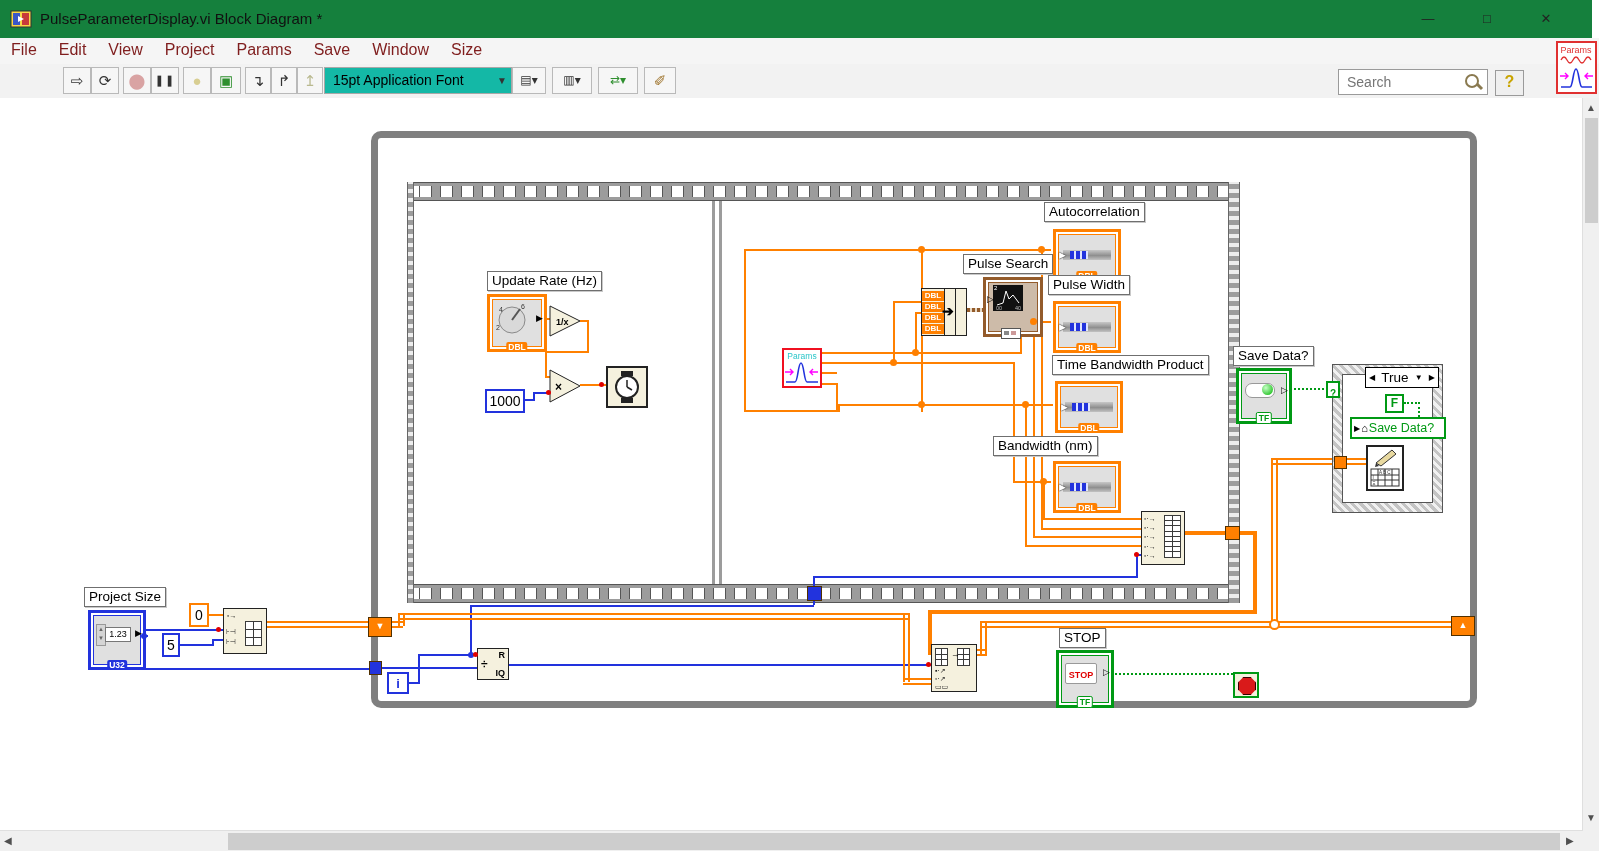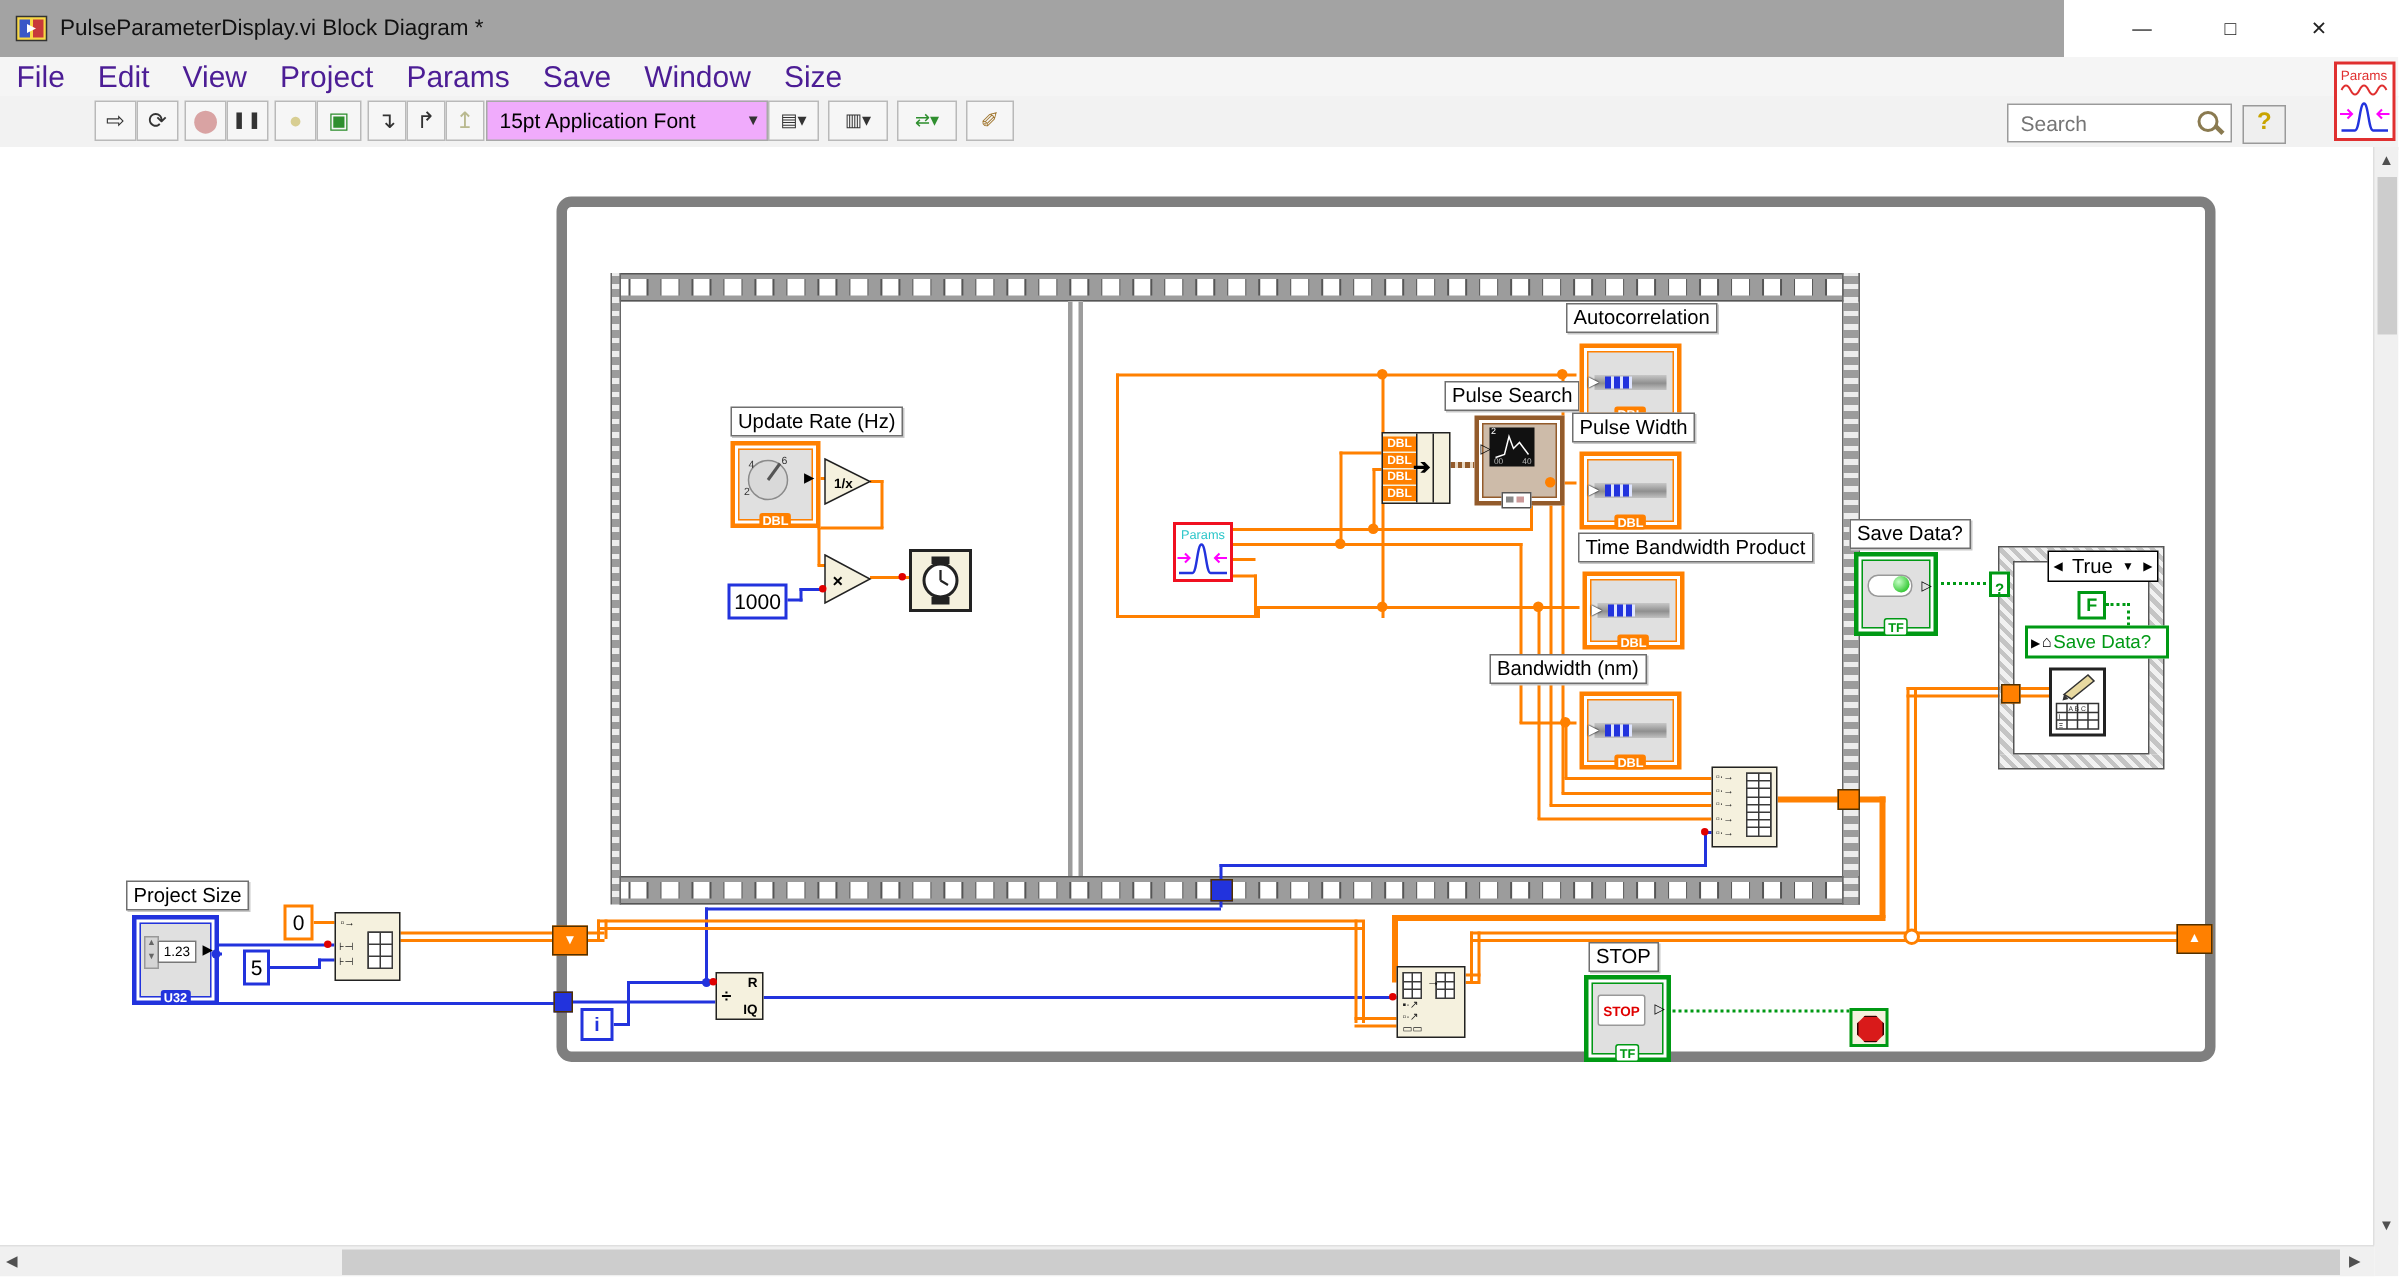--- a/index.html
+++ b/index.html
@@ -1,26 +1,26 @@
 <!DOCTYPE html>
 <html><head>
 <meta charset="utf-8">
 <style>
   html,body{margin:0;padding:0}
   #screen{position:relative;width:1599px;height:851px;background:#fff;font-family:"Liberation Sans",sans-serif;overflow:hidden;color:#000}
   .abs{position:absolute}
   
-  #titlebar{position:absolute;left:0;top:0;width:1376px;height:38px;background:#a3a3a3;border-bottom:1px solid #e3e3e3}
+  #titlebar{position:absolute;left:0;top:0;width:1592px;height:38px;background:#15803d;border-bottom:1px solid #e3e3e3}
   #title-text{position:absolute;left:40px;top:10px;font-size:15px;color:#111;white-space:nowrap}
   .winbtn{position:absolute;top:0;width:58px;height:38px;text-align:center;line-height:38px;font-size:13px;color:#222}
   #menubar{position:absolute;left:0;top:38px;width:1599px;height:26px;background:#f5f5f5;border-bottom:1px solid #d8d8d8}
-  .menuitem{float:left;padding:3px 11px;font-size:20px;color:#4c1d95}
+  .menuitem{float:left;padding:3px 11px;font-size:16px;color:#7f1d1d}
   #toolbar{position:absolute;left:0;top:64px;width:1599px;height:34px;background:#f2f2f2;border-bottom:2px solid #bfbfbf}
   .tbtn{position:absolute;top:3px;height:27px;background:#f6f6f6;border:1px solid #b9b9b9;box-sizing:border-box;text-align:center;font-size:15px;line-height:25px;color:#333}
-  #fontbox{position:absolute;left:324px;top:3px;width:188px;height:27px;background:#f0abfc;border:1px solid #a8a8a8;font-size:14px;line-height:25px;padding-left:8px;box-sizing:border-box}
+  #fontbox{position:absolute;left:324px;top:3px;width:188px;height:27px;background:#14b8a6;border:1px solid #a8a8a8;font-size:14px;line-height:25px;padding-left:8px;box-sizing:border-box}
   #fontbox .dd{position:absolute;right:4px;top:0;font-size:10px;color:#333;line-height:25px}
   #searchbox{position:absolute;left:1338px;top:69px;width:148px;height:24px;border:1px solid #9a9a9a;background:#fff}
   #searchbox input{border:0;outline:0;width:112px;height:20px;margin:1px 0 0 6px;font-size:14px;color:#777;font-family:"Liberation Sans",sans-serif;background:transparent}
   .mag{position:absolute;right:8px;top:4px;width:10px;height:10px;border:2px solid #8a7a50;border-radius:50%}
   .mag::after{content:"";position:absolute;left:9px;top:9px;width:7px;height:3px;background:#8a7a50;transform:rotate(45deg)}
   #helpbtn{position:absolute;left:1495px;top:70px;width:27px;height:24px;border:1px solid #9a9a9a;background:#efefef;text-align:center;font-weight:bold;font-size:16px;color:#c9a400;line-height:22px}
   #iconpane{position:absolute;left:1556px;top:41px;width:41px;height:53px;background:#fff;border:2px solid #e03030;box-sizing:border-box}
   
   .sb{background:#f0f0f0}
   .sb-thumb{position:absolute;background:#cdcdcd}

